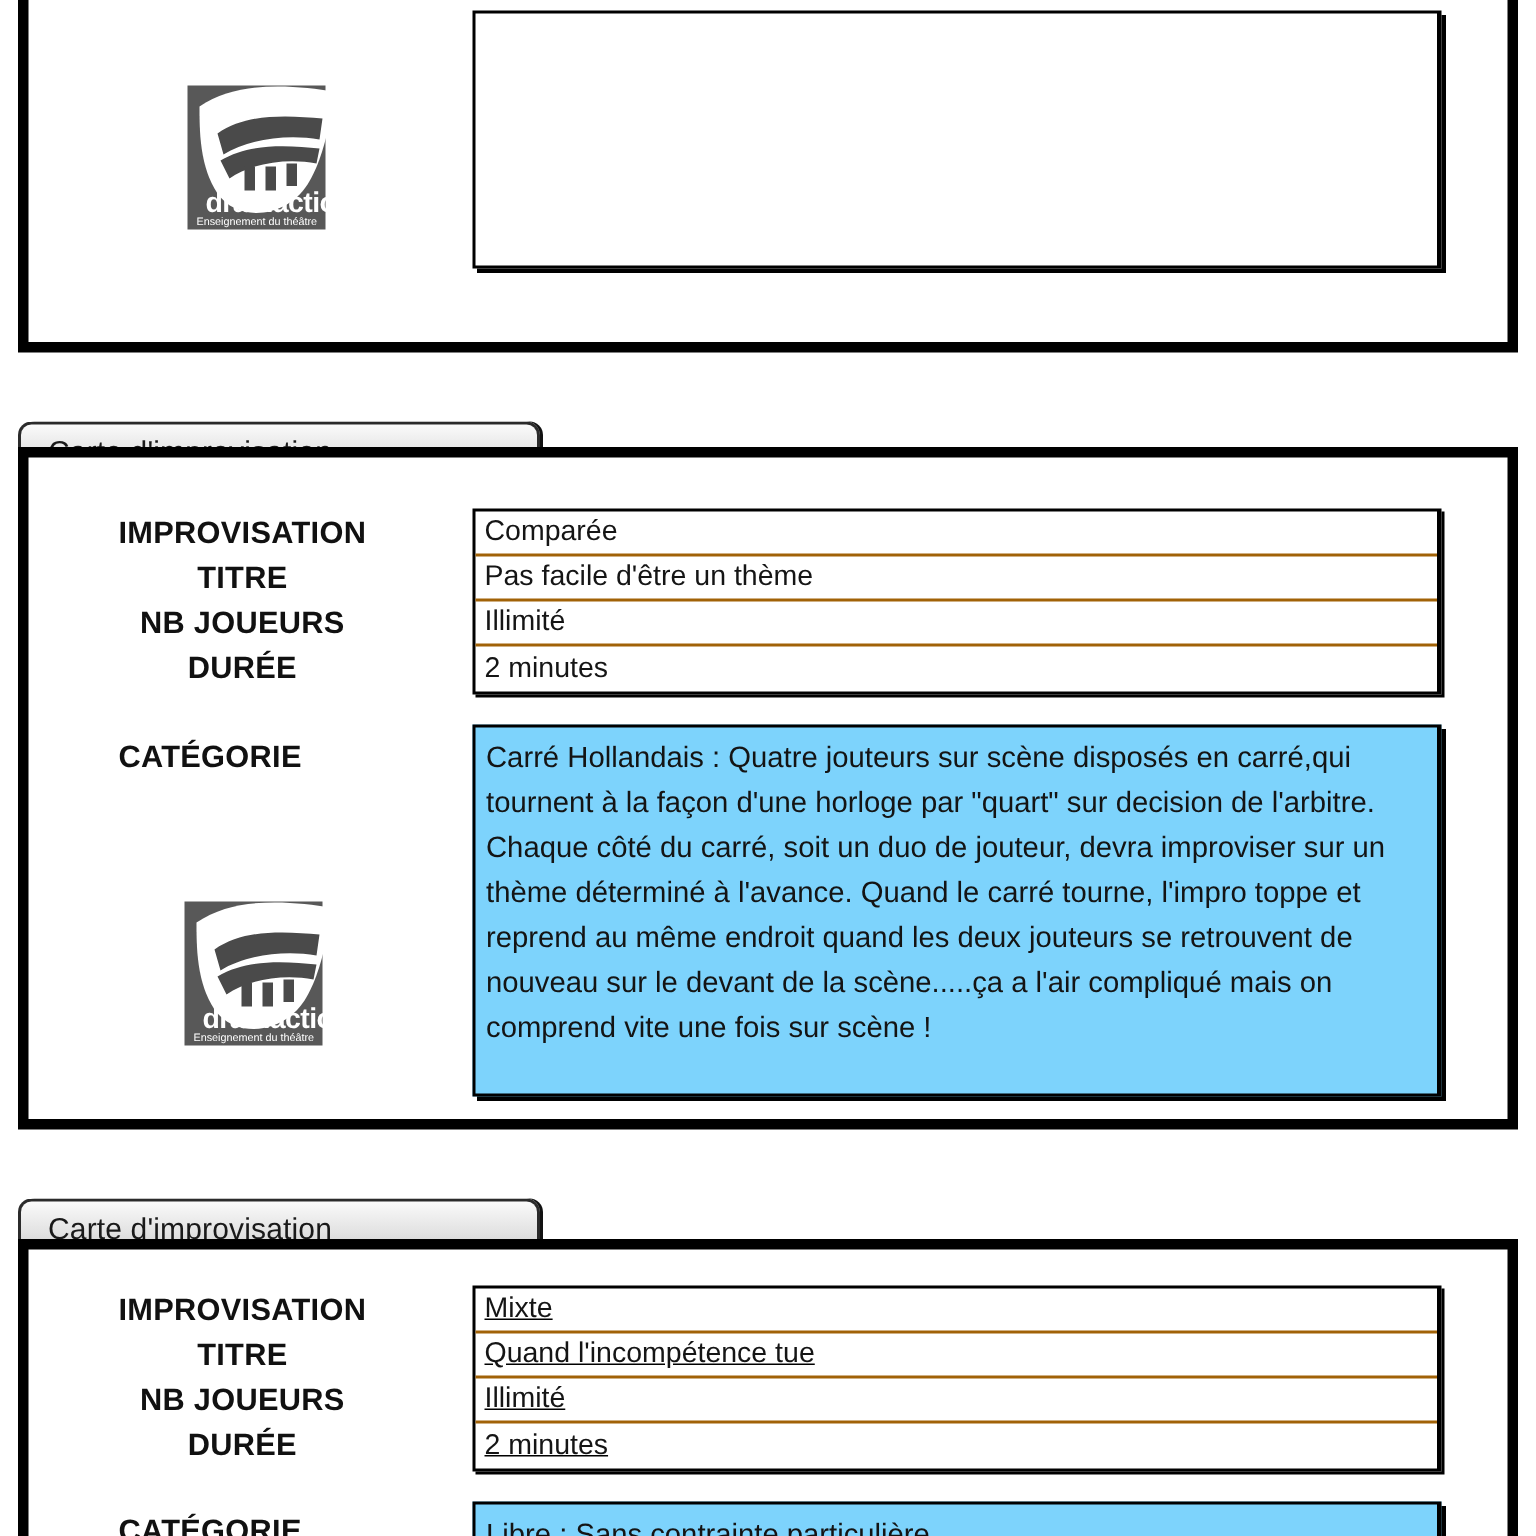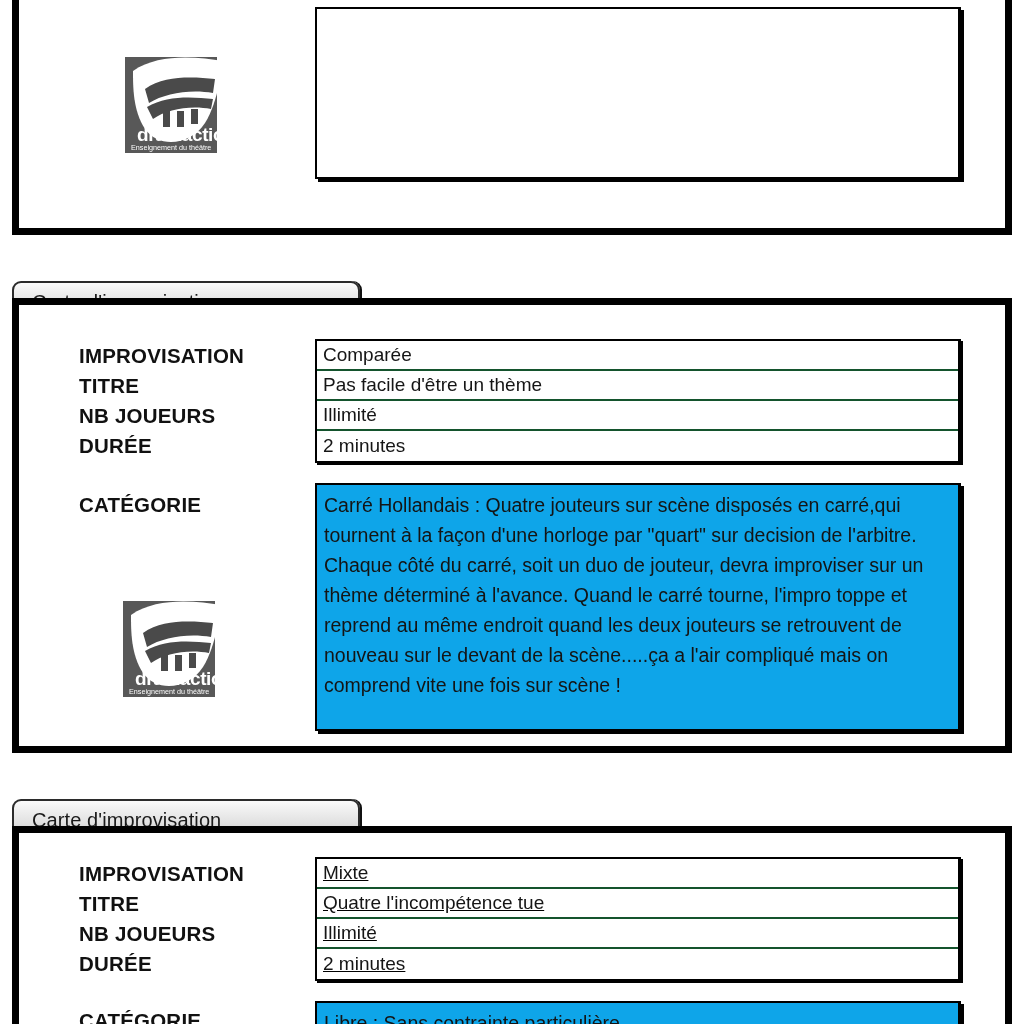--- a/index.html
+++ b/index.html
@@ -74,50 +74,50 @@
   .tab-mid { left: 12px; top: 261px; width: 348px; }
   .tab-bot { left: 12px; top: 779px; width: 348px; }
   .labels {
     position: absolute;
     font-weight: bold;
     font-size: 20.5px;
     color: #111111;
     letter-spacing: 0.2px;
     line-height: 30px;
   }
-  .labels div { white-space: nowrap; }
+  .labels div { white-space: nowrap; text-align: center; }
 
   .boxcol {
     position: absolute;
     box-sizing: border-box;
     border: 2px solid #000000;
     border-right-width: 3px;
     background: #ffffff;
     box-shadow: 2px 2px 0 #000;
   }
   .boxrow {
     box-sizing: border-box;
     height: 30px;
-    border-bottom: 2px solid #14532d;
+    border-bottom: 2px solid #a16207;
     display: flex;
     align-items: center;
     padding-left: 6px;
     font-size: 19px;
     color: #151515;
     white-space: nowrap;
     overflow: hidden;
   }
   .boxrow:last-child { border-bottom: none; }
 
   .descbox {
     position: absolute;
     box-sizing: border-box;
     border: 2px solid #000000;
     border-right-width: 3px;
-    background: #0ea5e9;
+    background: #7dd3fc;
     box-shadow: 3px 3px 0 #000;
     padding: 5px 7px 4px 7px;
     font-size: 19.5px;
     line-height: 30px;
     color: #141414;
   }
 
   .cat-label {
     position: absolute;
     font-weight: bold;
@@ -213,21 +213,21 @@
 
     <div class="labels" style="left:60px; top:26px;">
       <div>IMPROVISATION</div>
       <div>TITRE</div>
       <div>NB JOUEURS</div>
       <div>DURÉE</div>
     </div>
 
     <div class="boxcol" style="left:296px; top:24px; width:646px; height:124px;text-decoration:underline;">
       <div class="boxrow">Mixte</div>
-      <div class="boxrow">Quatre l'incompétence tue</div>
+      <div class="boxrow">Quand l'incompétence tue</div>
       <div class="boxrow">Illimité</div>
       <div class="boxrow">2 minutes</div>
     </div>
 
     <div class="cat-label" style="left:60px; top:176px;">CATÉGORIE</div>
 
     <div class="descbox" style="left:296px; top:168px; width:646px; height:240px;">Libre : Sans contrainte particulière</div>
   </div>
 
 </div>

